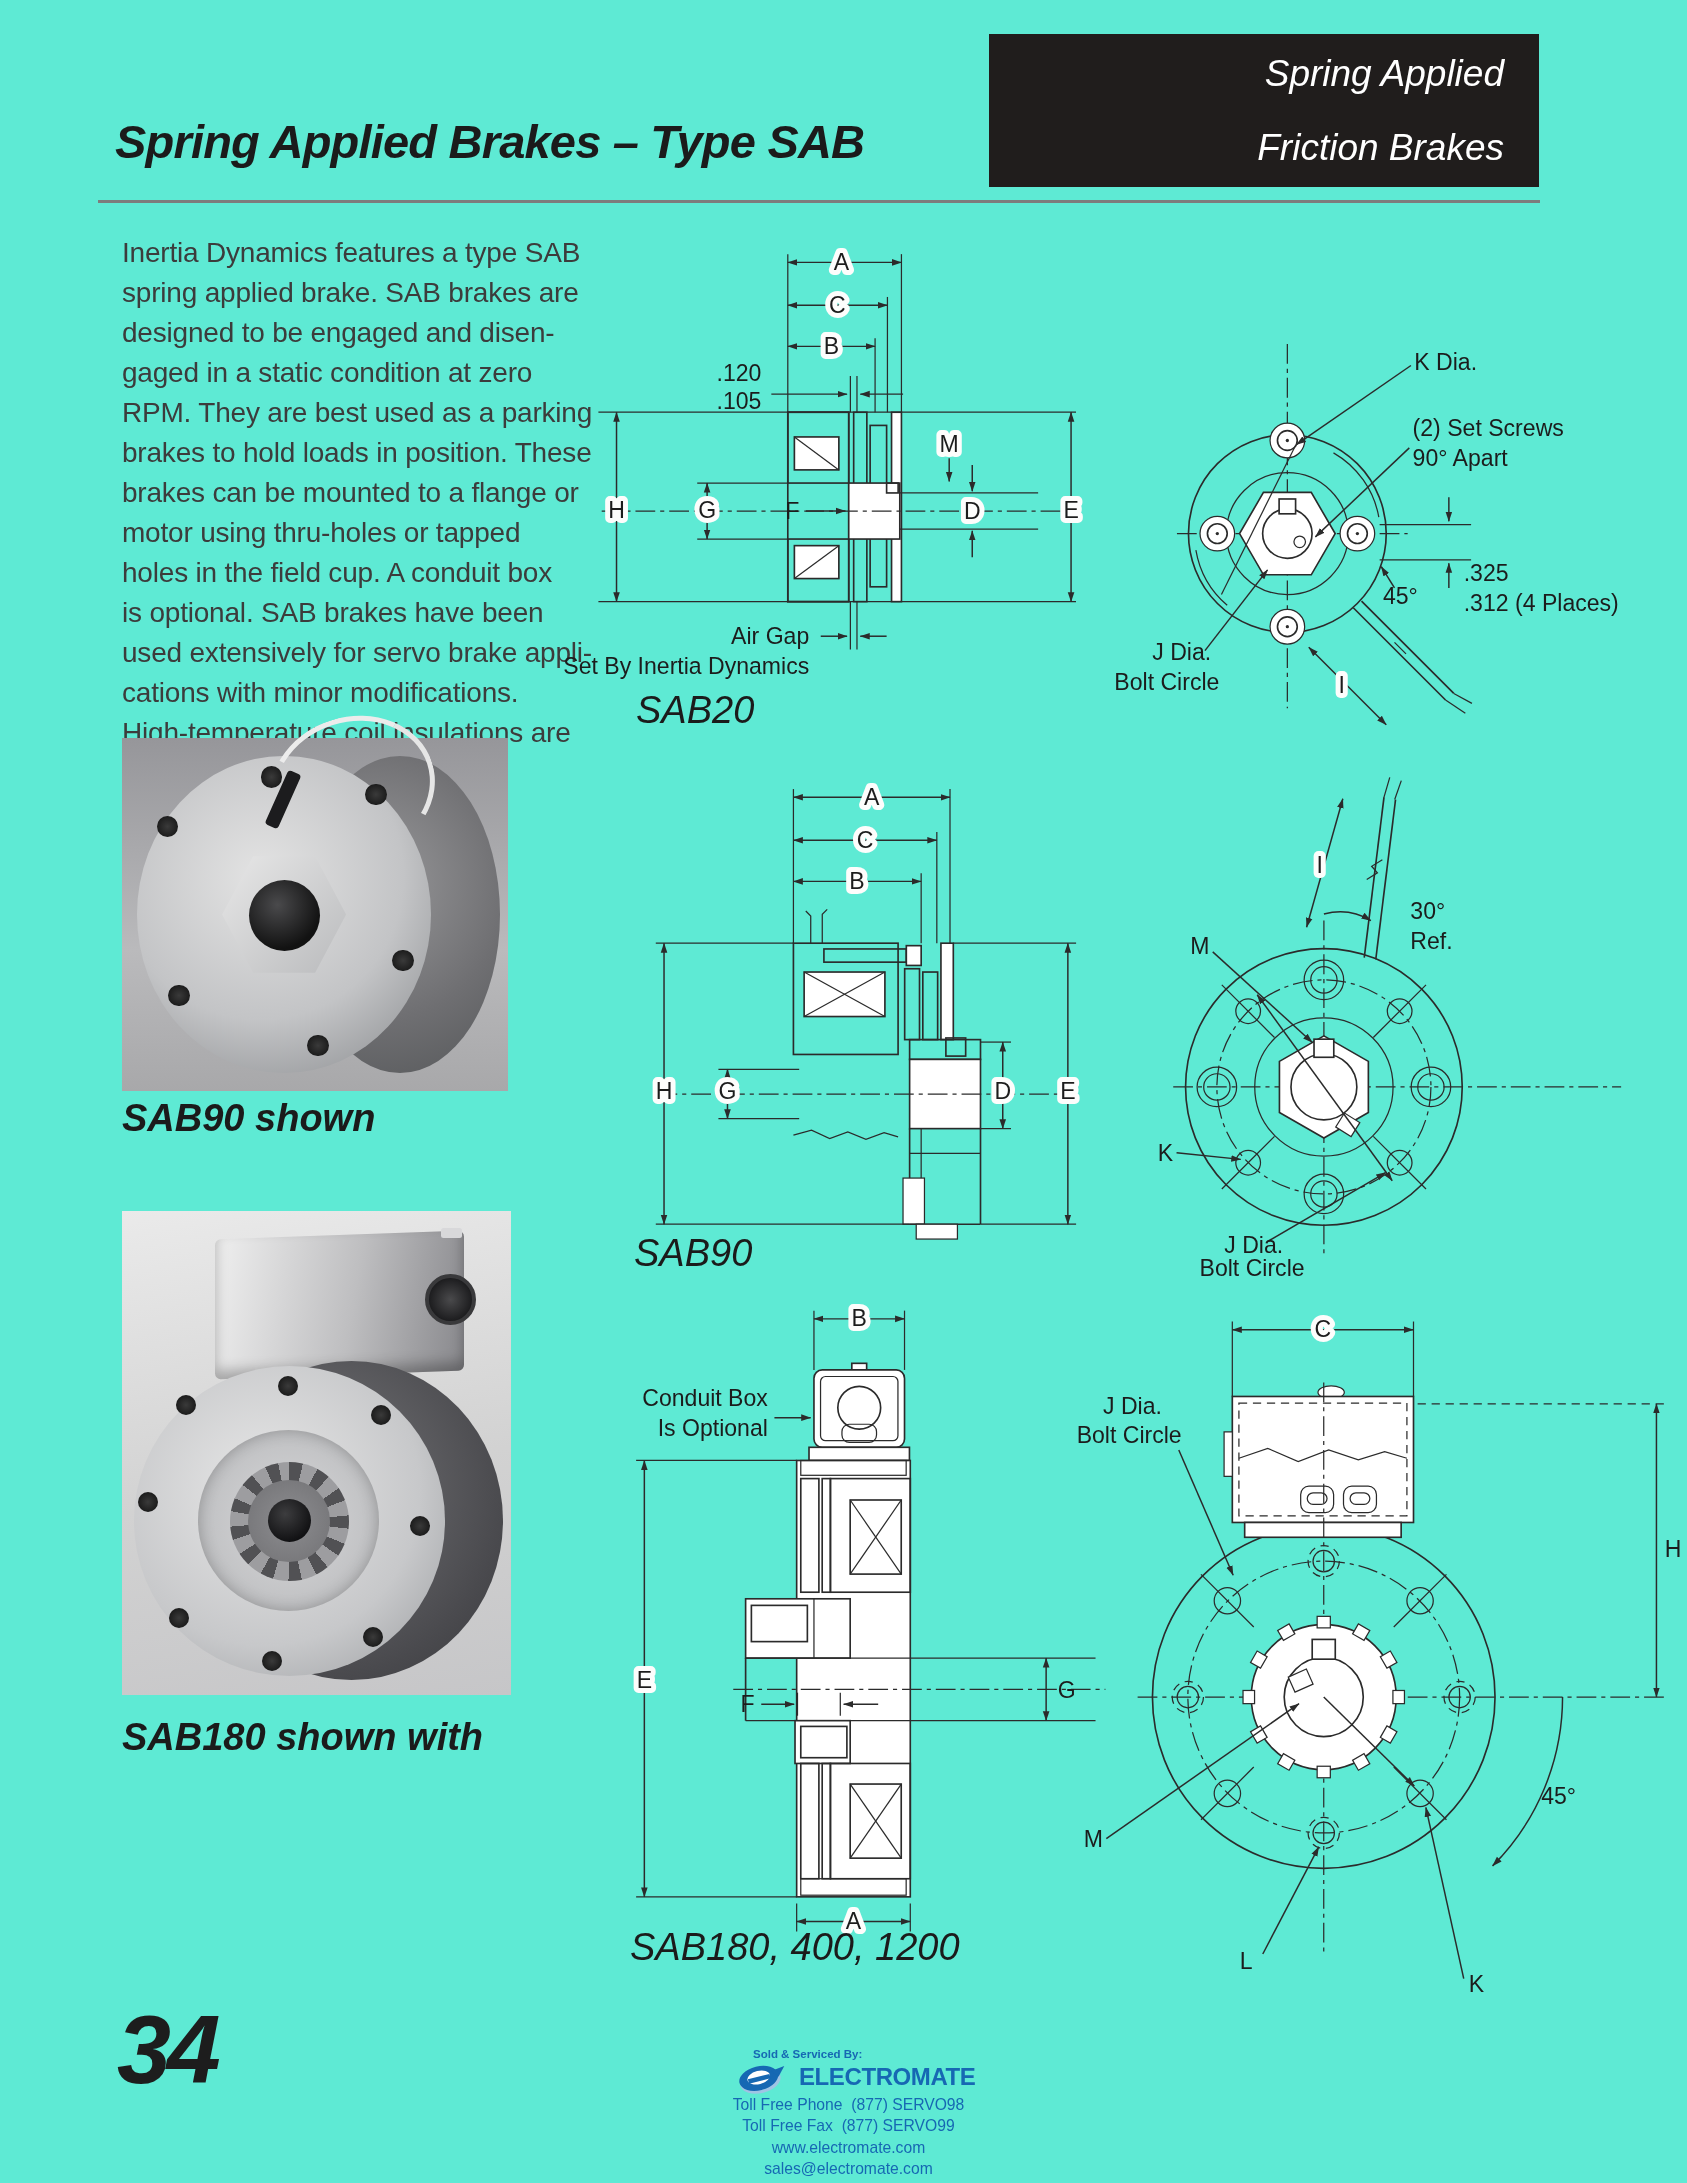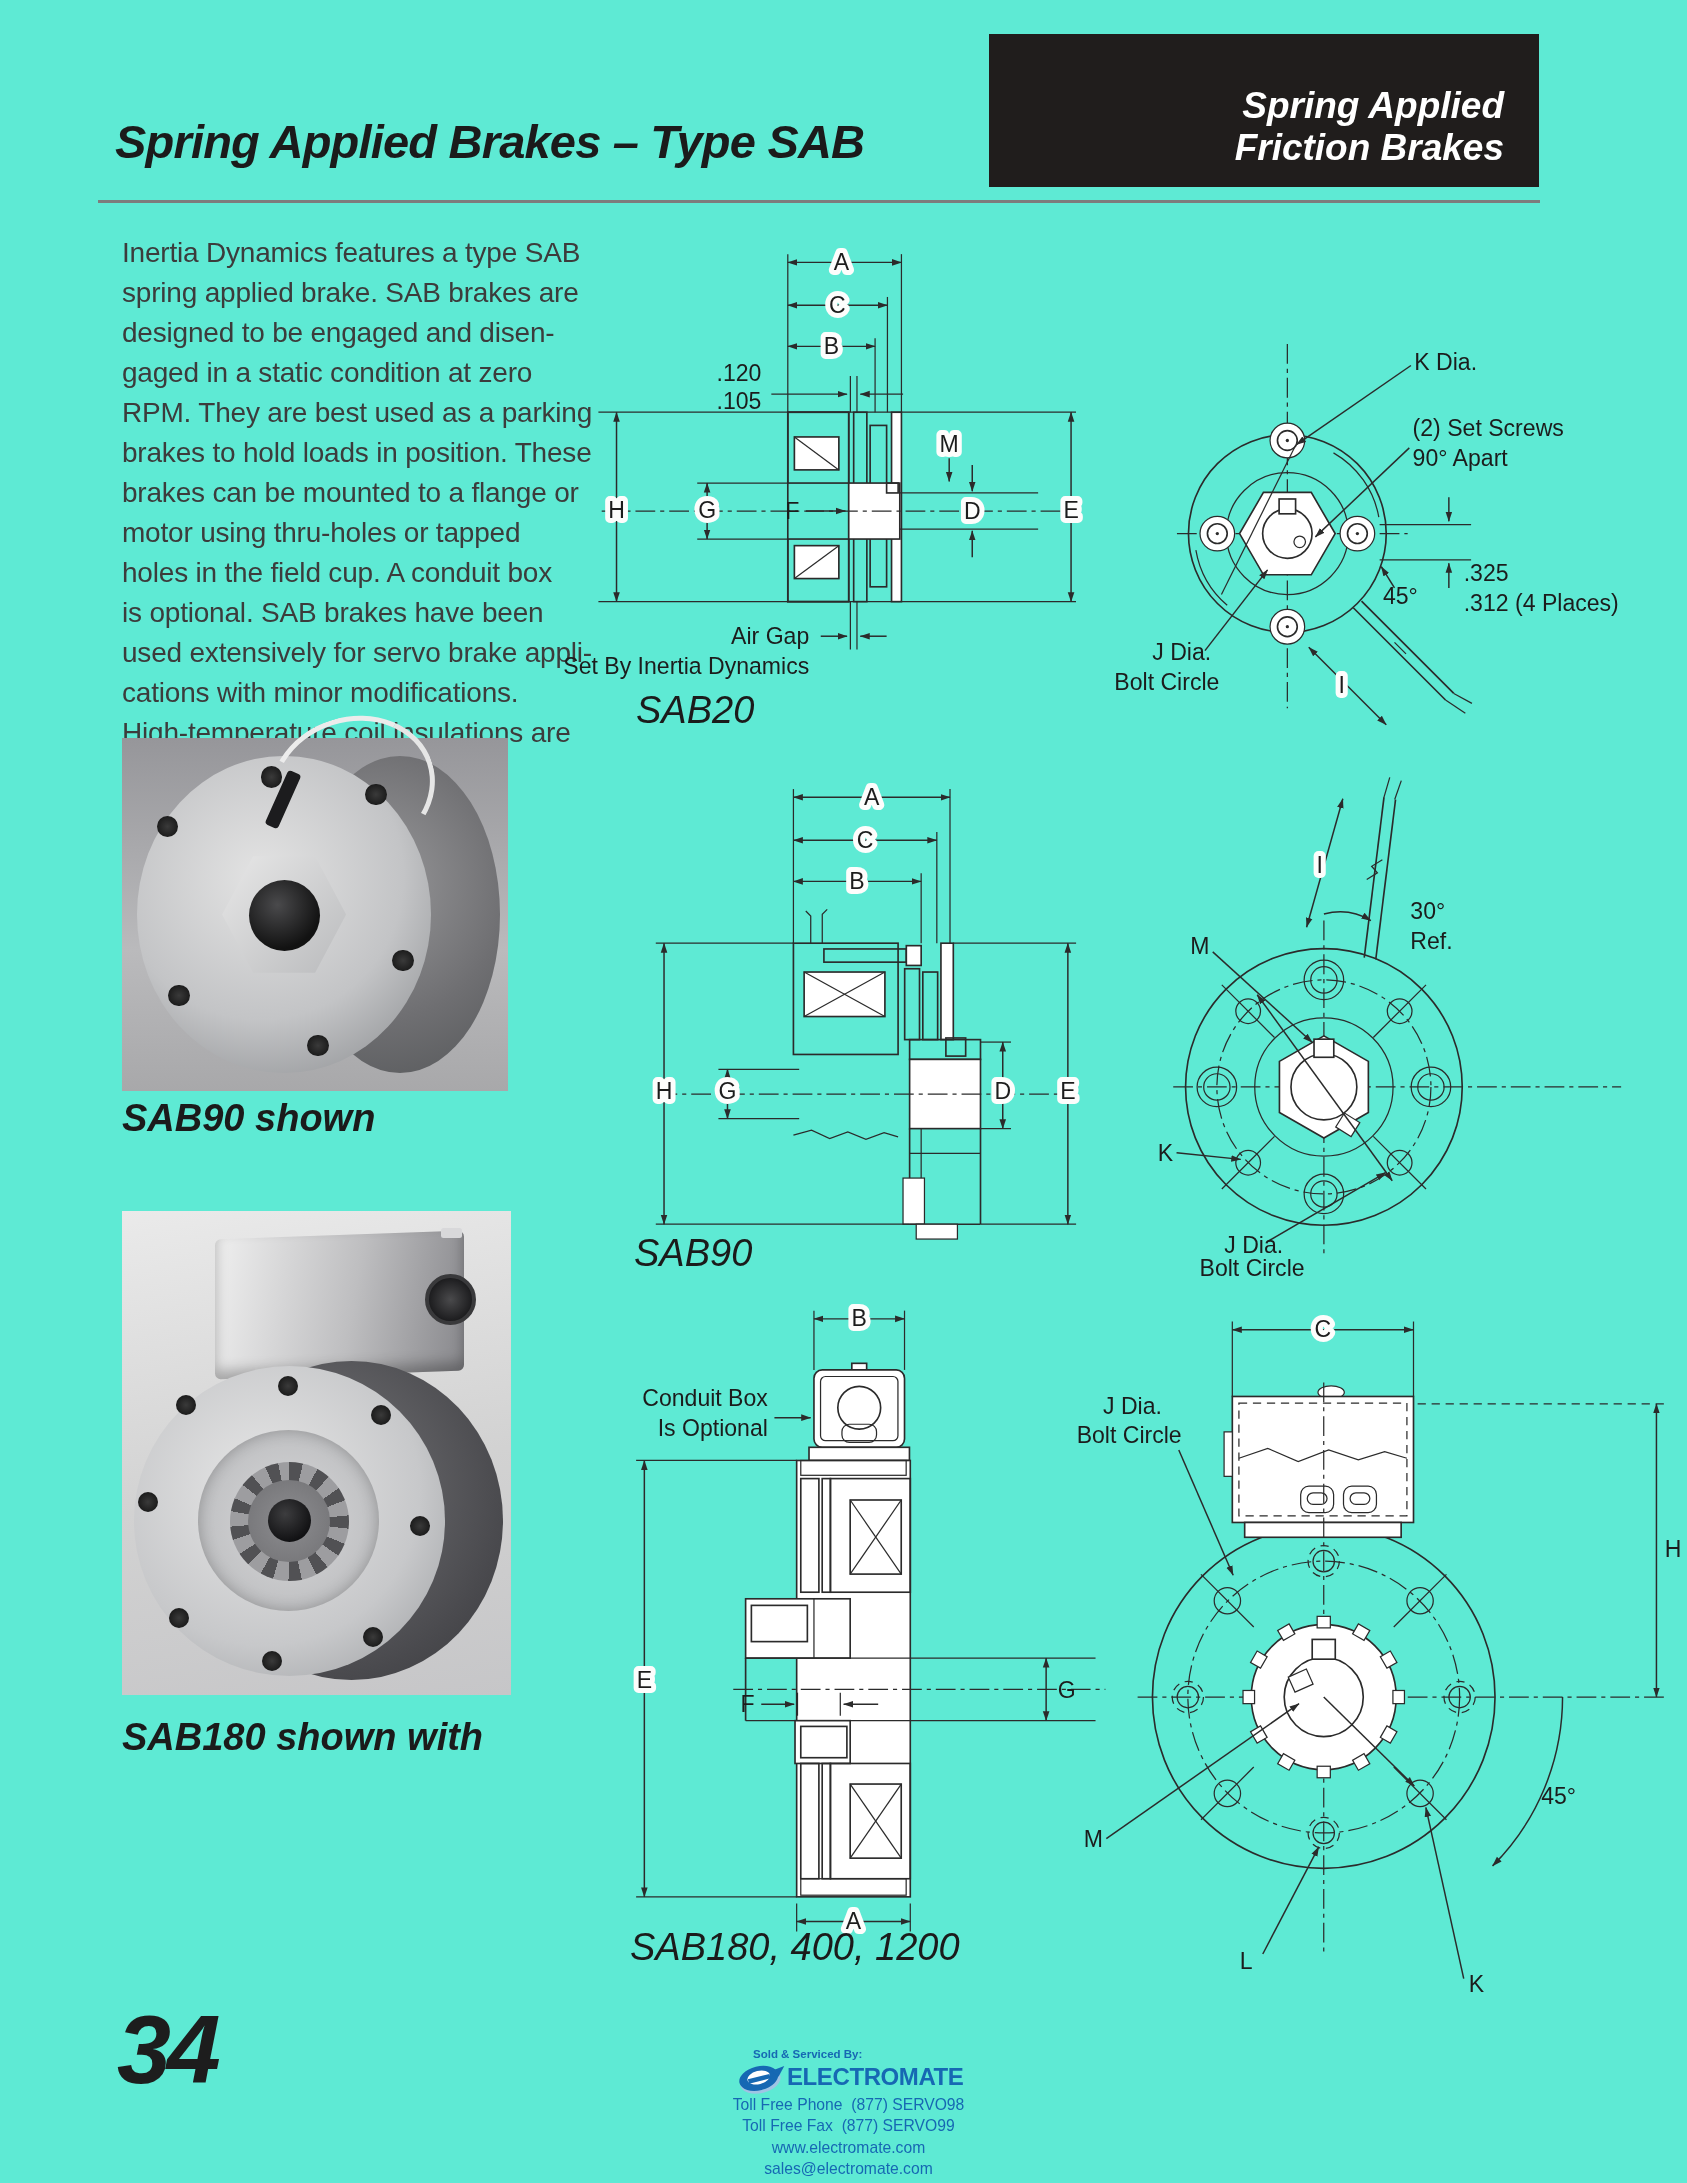--- a/index.html
+++ b/index.html
@@ -4,39 +4,39 @@
 <style>
   html,body{margin:0;padding:0;background:#ffffff;}
   #page{position:relative;width:1687px;height:2183px;background:#5eead4;overflow:hidden;font-family:"Liberation Sans",sans-serif;}
   .abs{position:absolute;}
   .ittl{font-style:italic;font-weight:bold;color:#1b1b1b;}
   #main-title{left:115px;top:114px;font-size:47px;letter-spacing:-0.8px;}
   #title-rule{left:98px;top:200px;width:1442px;height:2.5px;background:#7d7d7d;}
   #banner{left:989px;top:34px;width:550px;height:153px;background:#201d1c;color:#fff;
           display:flex;flex-direction:column;justify-content:flex-end;align-items:flex-end;
           padding:0 35px 18px 0;box-sizing:border-box;}
-  #banner div{font-style:italic;font-weight:bold;font-size:37px;line-height:42px;}
+  #banner div{font-style:italic;font-weight:normal;font-size:37px;line-height:42px;margin-top:32px;}
   #intro{left:122px;top:233px;font-size:28px;line-height:40px;color:#3c3c3c;white-space:pre;letter-spacing:-0.2px;}
   .diag-title{font-style:italic;font-weight:normal;color:#1b1b1b;font-size:38px;}
   .photo-cap{font-style:italic;font-weight:bold;color:#1b1b1b;font-size:38px;line-height:44px;}
   #page-num{left:117px;top:1994px;font-size:97px;font-style:italic;font-weight:bold;color:#1d1d1d;letter-spacing:-4.1px;}
   svg.diag{position:absolute;overflow:visible;}
   svg.diag text{font-family:"Liberation Sans",sans-serif;font-size:28px;fill:#1c1c1c;}
   .ko{paint-order:stroke;stroke:#fdfdfc;stroke-width:12px;stroke-linejoin:round;}
   .mid{text-anchor:middle;} .end{text-anchor:end;}
   .ln{stroke:#2b2b2b;stroke-width:2px;fill:none;}
   .lnw{stroke:#2b2b2b;stroke-width:2px;fill:#fff;}
   .thin{stroke-width:1.5px;}
   .dim{stroke:#2b2b2b;stroke-width:1.8px;fill:none;}
   .cl{stroke:#2b2b2b;stroke-width:1.5px;fill:none;stroke-dasharray:24 6 5 6;}
   .dsh{stroke-dasharray:10 7;}
   
   #footer{left:707px;top:2048px;width:283px;color:#1668b3;}
   #footer .soldby{font-size:11.5px;font-weight:bold;margin-left:46px;}
-  #footer .brandrow{display:flex;align-items:center;gap:1px;margin-left:31px;margin-top:0.8px;}
+  #footer .brandrow{display:flex;align-items:center;gap:13px;margin-left:31px;margin-top:0.8px;}
   #footer .brand{font-size:24px;font-weight:bold;letter-spacing:-0.4px;}
   #footer .cline{text-align:center;font-size:15.7px;line-height:21.4px;white-space:pre;}
 </style>
 </head>
 <body>
 
 <div id="page">
 
   <svg width="0" height="0" style="position:absolute">
     <defs>

